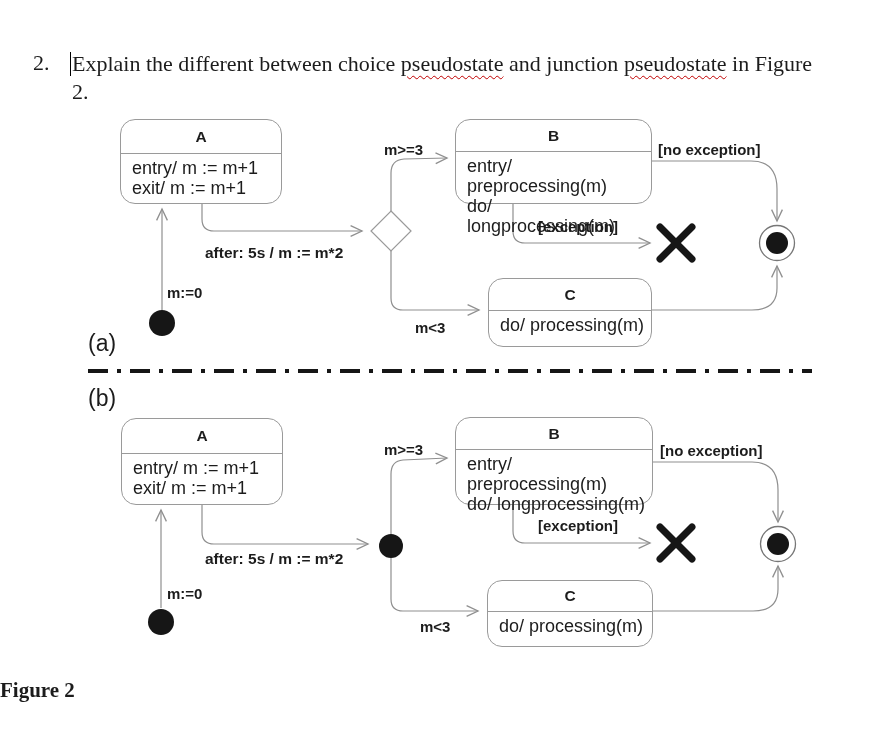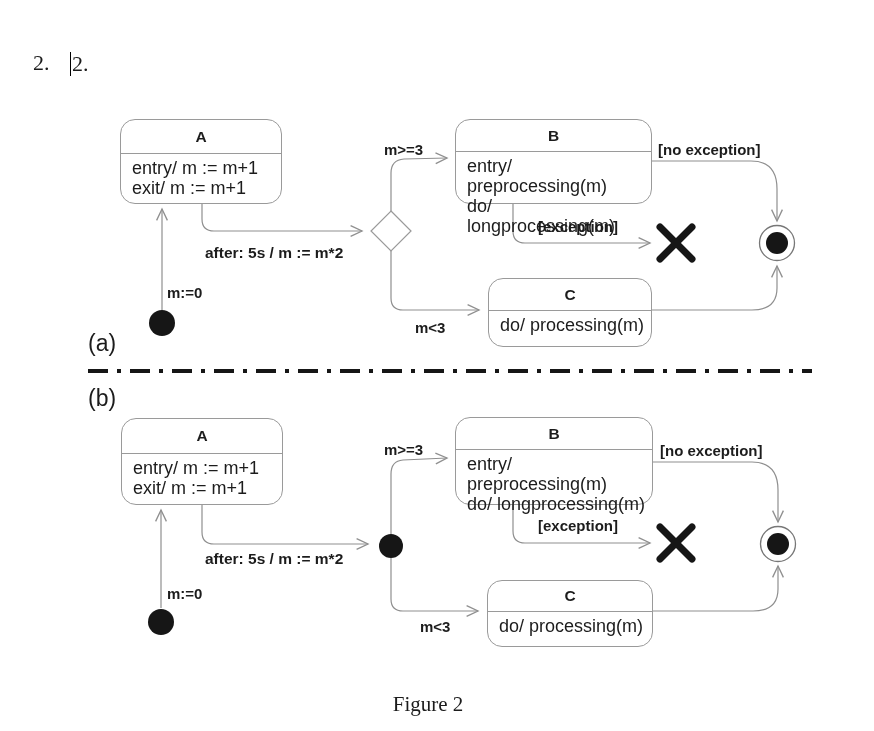--- a/index.html
+++ b/index.html
@@ -19,21 +19,21 @@
   .shape-border{stroke:#9a9a9a;fill:#ffffff;}
   
   .state{position:absolute;border:1px solid #9a9a9a;border-radius:15px;background:#fff;
          box-sizing:border-box;}
   .state-title{font-weight:bold;font-size:15.5px;text-align:center;
                border-bottom:1px solid #9a9a9a;}
   .state-body{padding:4px 6px 0 11px;font-size:18px;line-height:20px;}
   
   .lbl{position:absolute;font-size:15px;line-height:17px;white-space:nowrap;font-weight:bold;}
   .seclbl{position:absolute;font-size:23px;line-height:24px;}
-  #caption{position:absolute;left:0;top:692px;width:856px;text-align:center;font-size:21px;}
+  #caption{position:absolute;left:0;top:678px;width:856px;font-size:21px;font-weight:bold;}
 </style>
 </head>
 <body>
 
 <div id="page">
 
   <svg id="wires" viewBox="0 0 874 731" xmlns="http://www.w3.org/2000/svg">
     <defs>
       <marker id="arrow" viewBox="0 0 12 12" refX="10.5" refY="6" markerWidth="12" markerHeight="12" orient="auto">
         <path d="M1,1.5 L10.5,6 L1,10.5" fill="none" stroke="#8f8f8f" stroke-width="1.1"></path>
@@ -75,20 +75,21 @@
     </g>
     <g>
       <circle cx="778" cy="544" r="17.5" fill="#ffffff" stroke="#777777" stroke-width="1.3"></circle>
       <circle cx="778" cy="544" r="11" fill="#161616"></circle>
     </g>
   </svg>
 
   <div id="qnum" class="serif">2.</div>
   <div id="cursor"></div>
   <div id="qtext" class="serif">
+    <div class="qline"><span>Explain the different between choice </span><span class="misspell">pseudostate</span><span> and junction </span><span class="misspell">pseudostate</span><span> in Figure</span></div>
     <div class="qline">2.</div>
   </div>
 
   <div class="state" style="left:120px;top:119px;width:162px;height:85px;">
     <div class="state-title" style="line-height:33px;">A</div>
     <div class="state-body">
       <div>entry/ m := m+1</div>
       <div>exit/ m := m+1</div>
     </div>
   </div>

